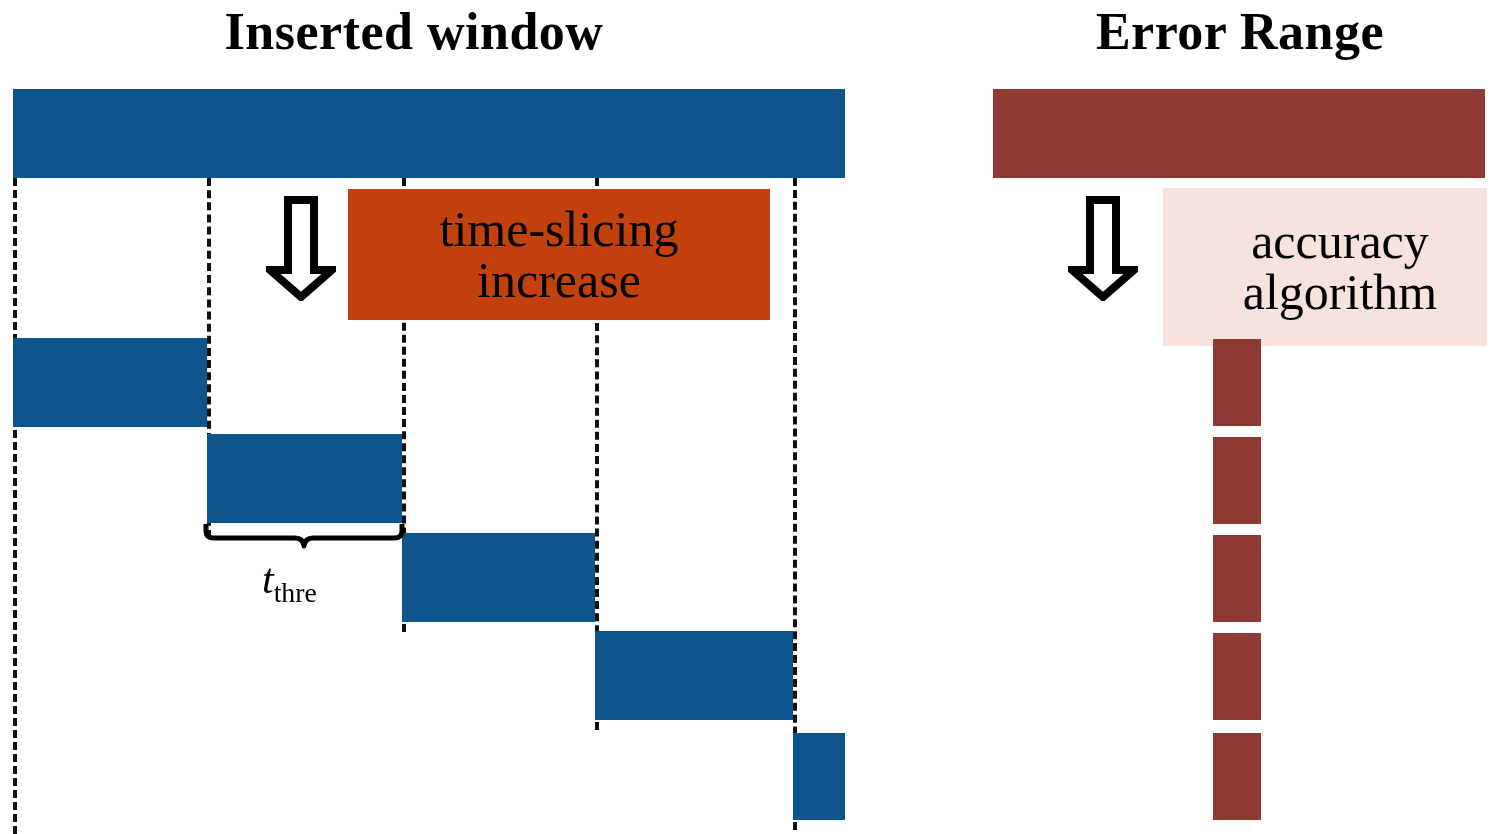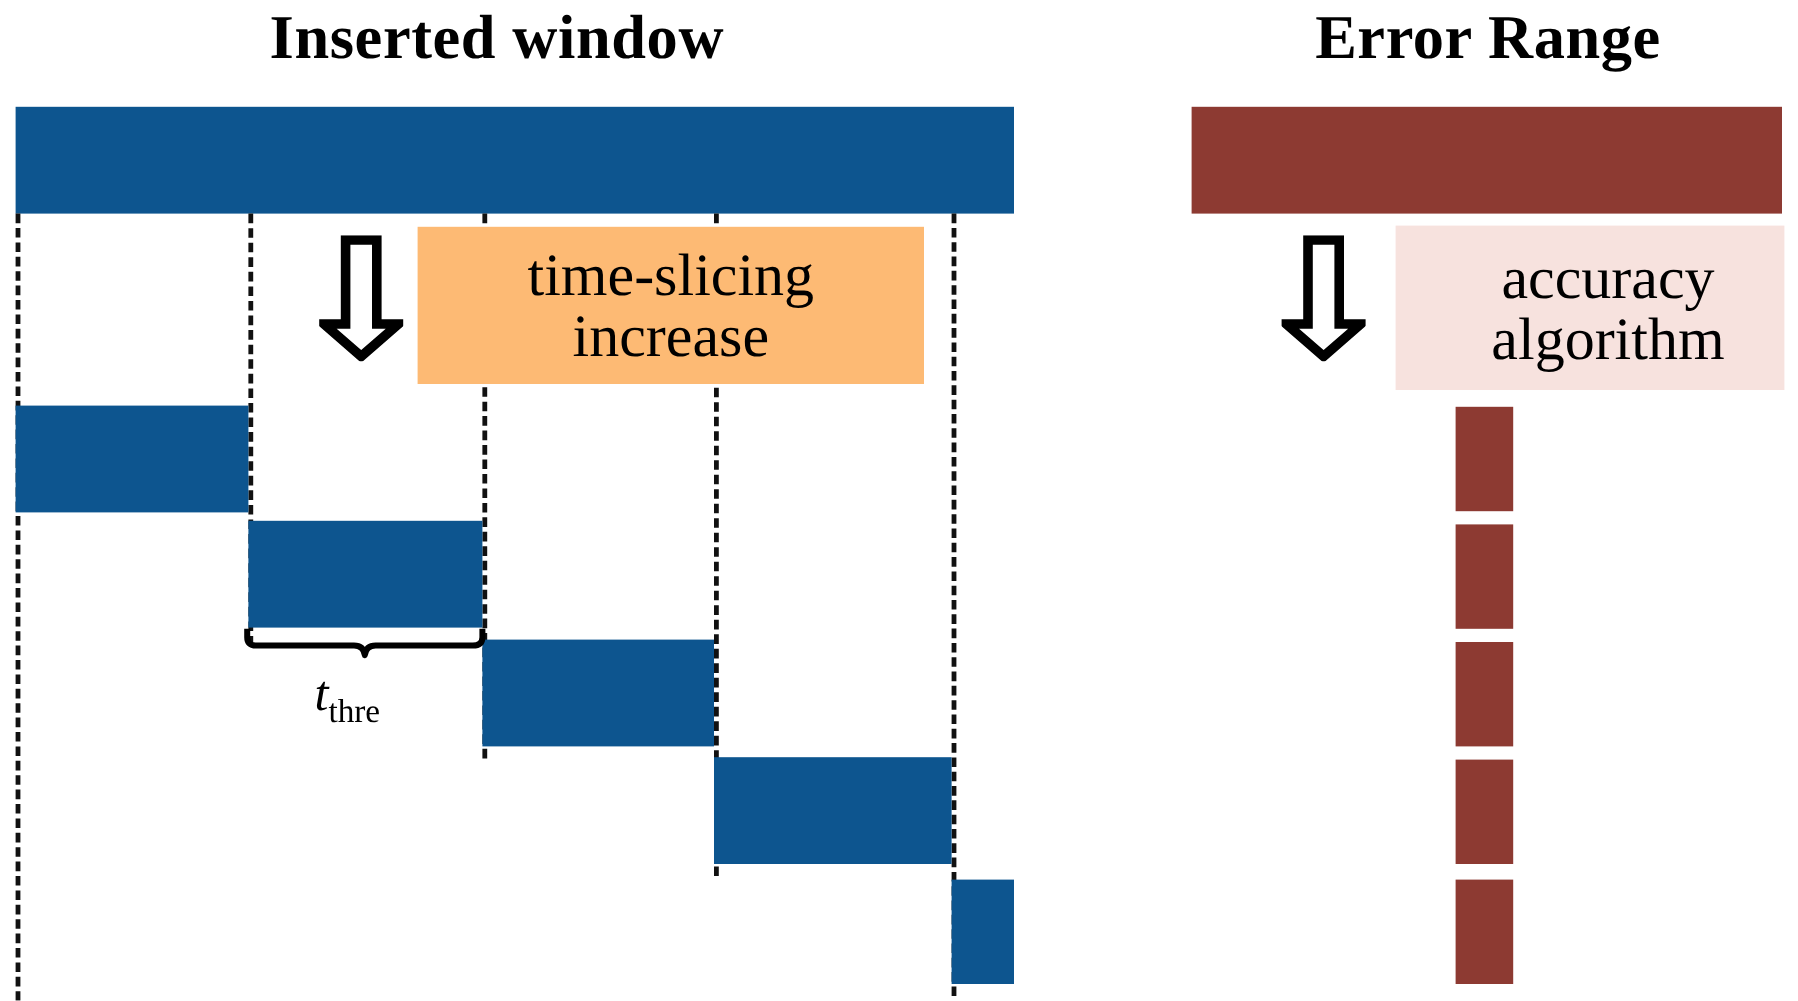--- a/index.html
+++ b/index.html
@@ -48,21 +48,21 @@
     display: flex;
     align-items: center;
     justify-content: center;
     text-align: center;
     box-sizing: border-box;
     line-height: 1.02;
     color: #000000;
     font-family: "Liberation Serif", "DejaVu Serif", serif;
   }
   #algo-box {
-    background: #fdba74;
+    background: #c2410c;
     font-size: 50px;
   }
   #accuracy-box {
     background: #f7e2de;
     font-size: 50px;
   }
   .arrow-svg { position: absolute; }
   #tthre-label {
     position: absolute;
     font-family: "Liberation Serif", "DejaVu Serif", serif;
@@ -120,21 +120,21 @@
   <div id="tthre-label" style="left:262px; top:555px;">
     <span class="var">t</span><span class="sub">thre</span>
   </div>
 
   <div class="bar-red" id="right-top-bar" style="left:993px; top:89px; width:492px; height:89px;"></div>
 
   <svg class="arrow-svg" id="arrow-right" style="left:1068px; top:196px;" width="70" height="105" viewBox="0 0 70 105">
     <polygon points="22,4 48,4 48,74 66,74 35,101 4,74 22,74" fill="#ffffff" stroke="#000000" stroke-width="8" stroke-linejoin="miter"></polygon>
   </svg>
 
-  <div class="label-box" id="accuracy-box" style="left:1163px; top:188px; width:324px; height:137px;padding-left:30px;">
+  <div class="label-box" id="accuracy-box" style="left:1163px; top:188px; width:324px; height:158px;padding-left:30px;">
     <div>
       <div>accuracy</div>
       <div>algorithm</div>
     </div>
   </div>
 
   <div class="bar-red" style="left:1213px; top:339px; width:48px; height:87px;"></div>
   <div class="bar-red" style="left:1213px; top:437px; width:48px; height:87px;"></div>
   <div class="bar-red" style="left:1213px; top:535px; width:48px; height:87px;"></div>
   <div class="bar-red" style="left:1213px; top:633px; width:48px; height:87px;"></div>

